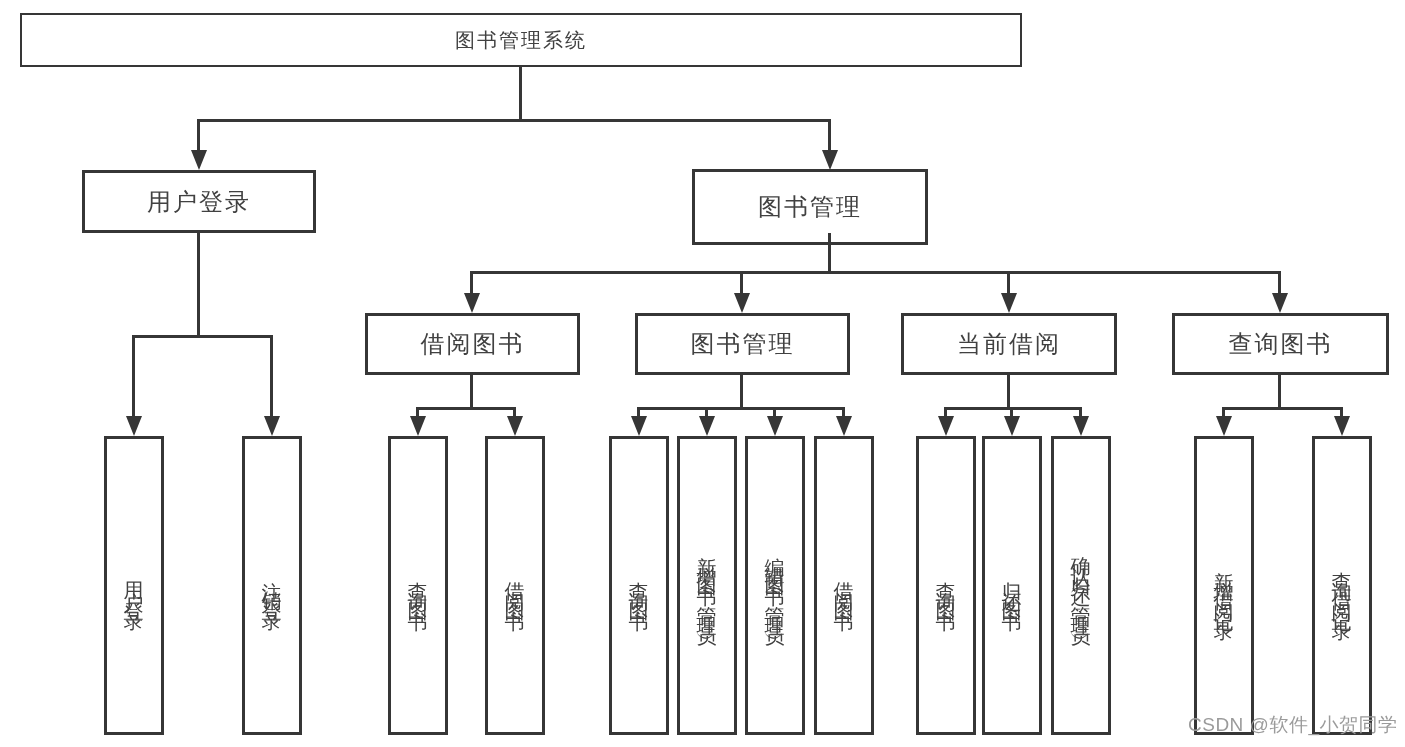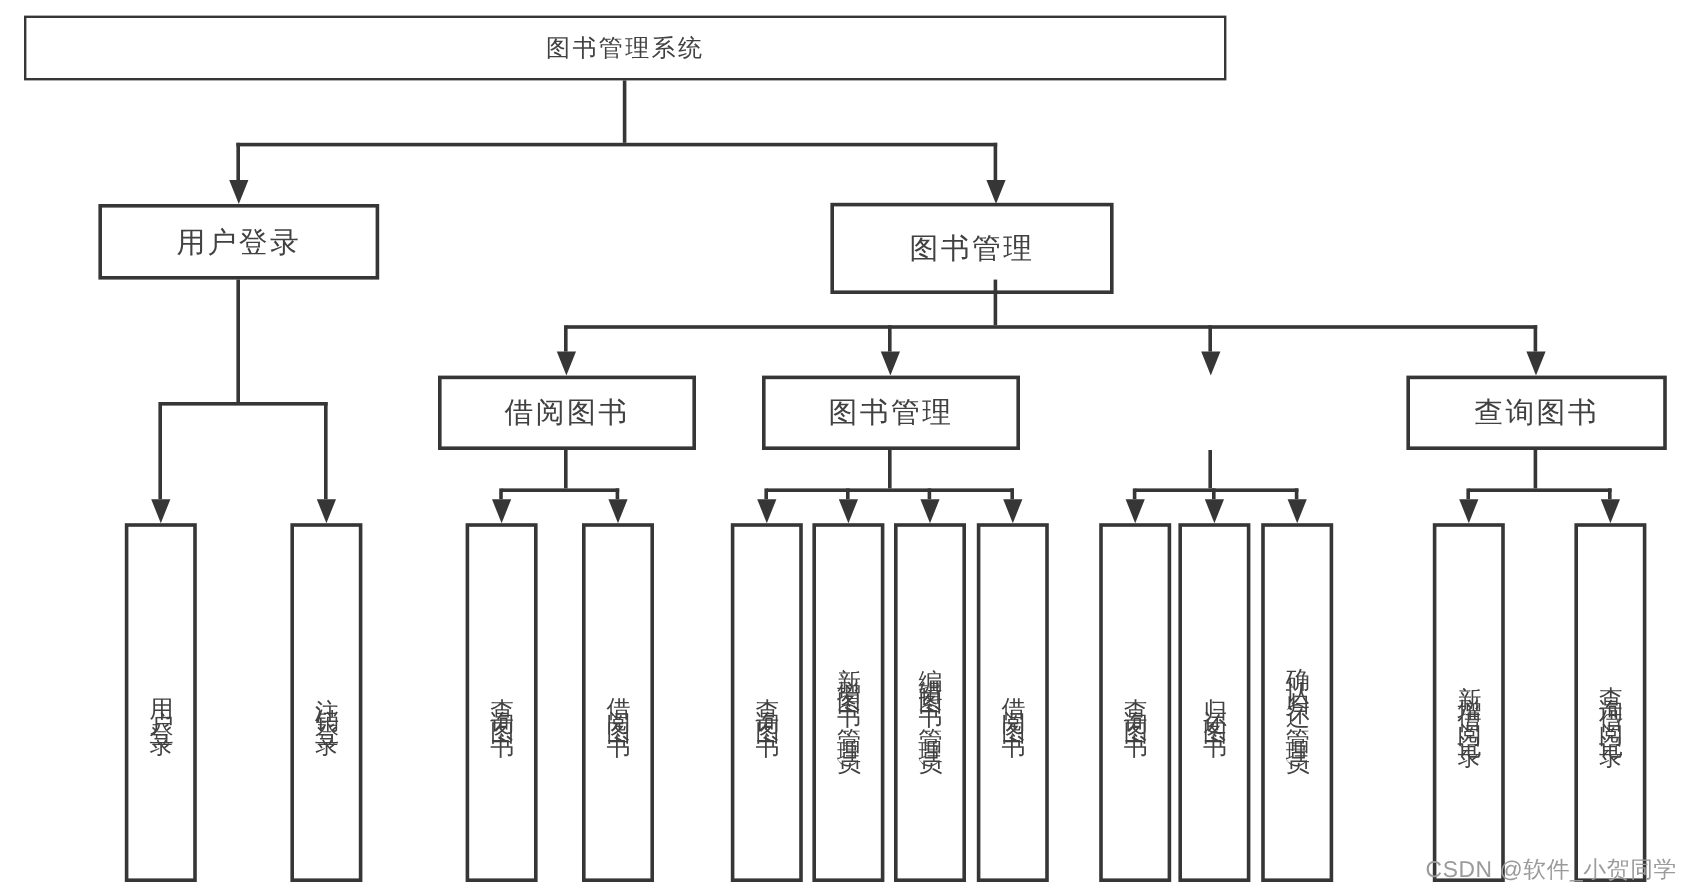--- a/index.html
+++ b/index.html
@@ -88,20 +88,23 @@
   <div class="arrow" style="left:1001px;top:293px;"></div>
   <div class="vline" style="left:1278px;top:271px;height:22px;"></div>
   <div class="arrow" style="left:1272px;top:293px;"></div>
 
   <div class="box lvl" style="left:365px;top:313px;width:215px;height:62px;">
     <span>借阅图书</span>
   </div>
   <div class="box lvl" style="left:635px;top:313px;width:215px;height:62px;">
     <span>图书管理</span>
   </div>
+  <div class="box lvl" style="left:901px;top:313px;width:216px;height:62px;">
+    <span>当前借阅</span>
+  </div>
   <div class="box lvl" style="left:1172px;top:313px;width:217px;height:62px;">
     <span>查询图书</span>
   </div>
 
   <div class="vline" style="left:470px;top:375px;height:32px;"></div>
   <div class="hline" style="left:418px;top:407px;width:98px;"></div>
   <div class="vline" style="left:416px;top:407px;height:9px;"></div>
   <div class="arrow" style="left:410px;top:416px;"></div>
   <div class="vline" style="left:513px;top:407px;height:9px;"></div>
   <div class="arrow" style="left:507px;top:416px;"></div>

